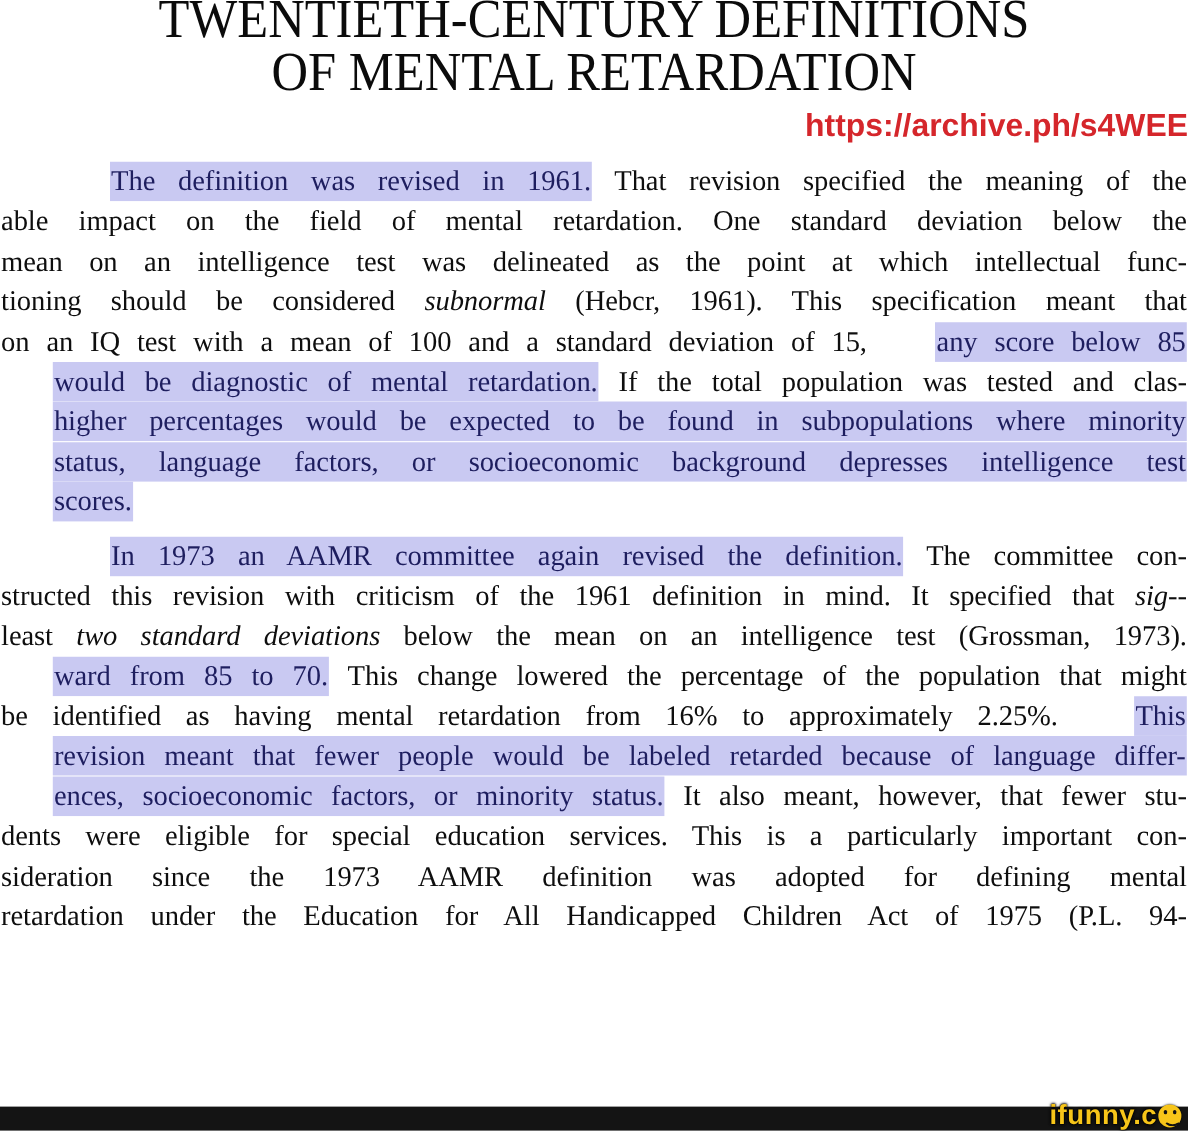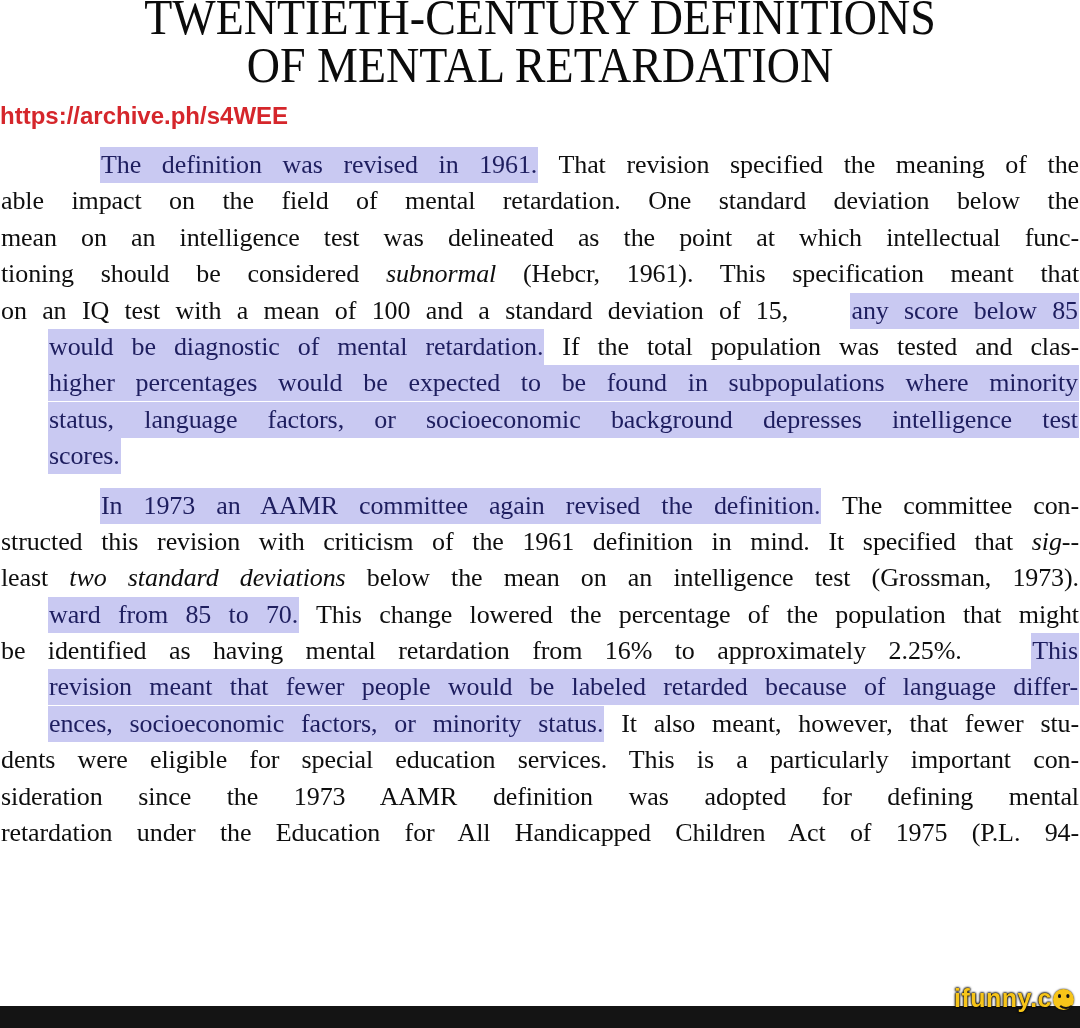--- a/index.html
+++ b/index.html
@@ -19,24 +19,24 @@
     display:block;
     font-size:50px;
     line-height:48px;
     white-space:nowrap;
     transform:scaleX(0.92);
     transform-origin:50% 50%;
   }
 
   
   .url {
-    text-align:left;
+    text-align:right;
     font-family:"Liberation Sans", sans-serif;
     font-weight:700;
-    font-size:24px;
+    font-size:29px;
     line-height:33px;
     color:var(--link_red,#d5262b);
     margin:10px 0 15px 0;
   }
 
   
   .bodytext {
     padding:0 1px;
     font-size:26px;
     line-height:36.4px;
@@ -56,21 +56,21 @@
   }
   .it { font-style:italic; }
 
   
   .bar {
     position:absolute; left:0; right:0; bottom:0;
     height:22px;
     background:var(--bar_black,#141414);
   }
   .wm {
-    position:absolute; right:6px; bottom:16px;
+    position:absolute; right:6px; bottom:0;
     font-family:"Liberation Sans", sans-serif;
     font-weight:700;
     font-size:25px; line-height:27px;
     letter-spacing:0.5px;
     color:var(--watermark_yellow,#f7c519);
     text-shadow:0 0 2px #000, 0 0 2px #000, 0 0 3px #000;
     white-space:nowrap;
   }
   .smiley {
     display:inline-block;

